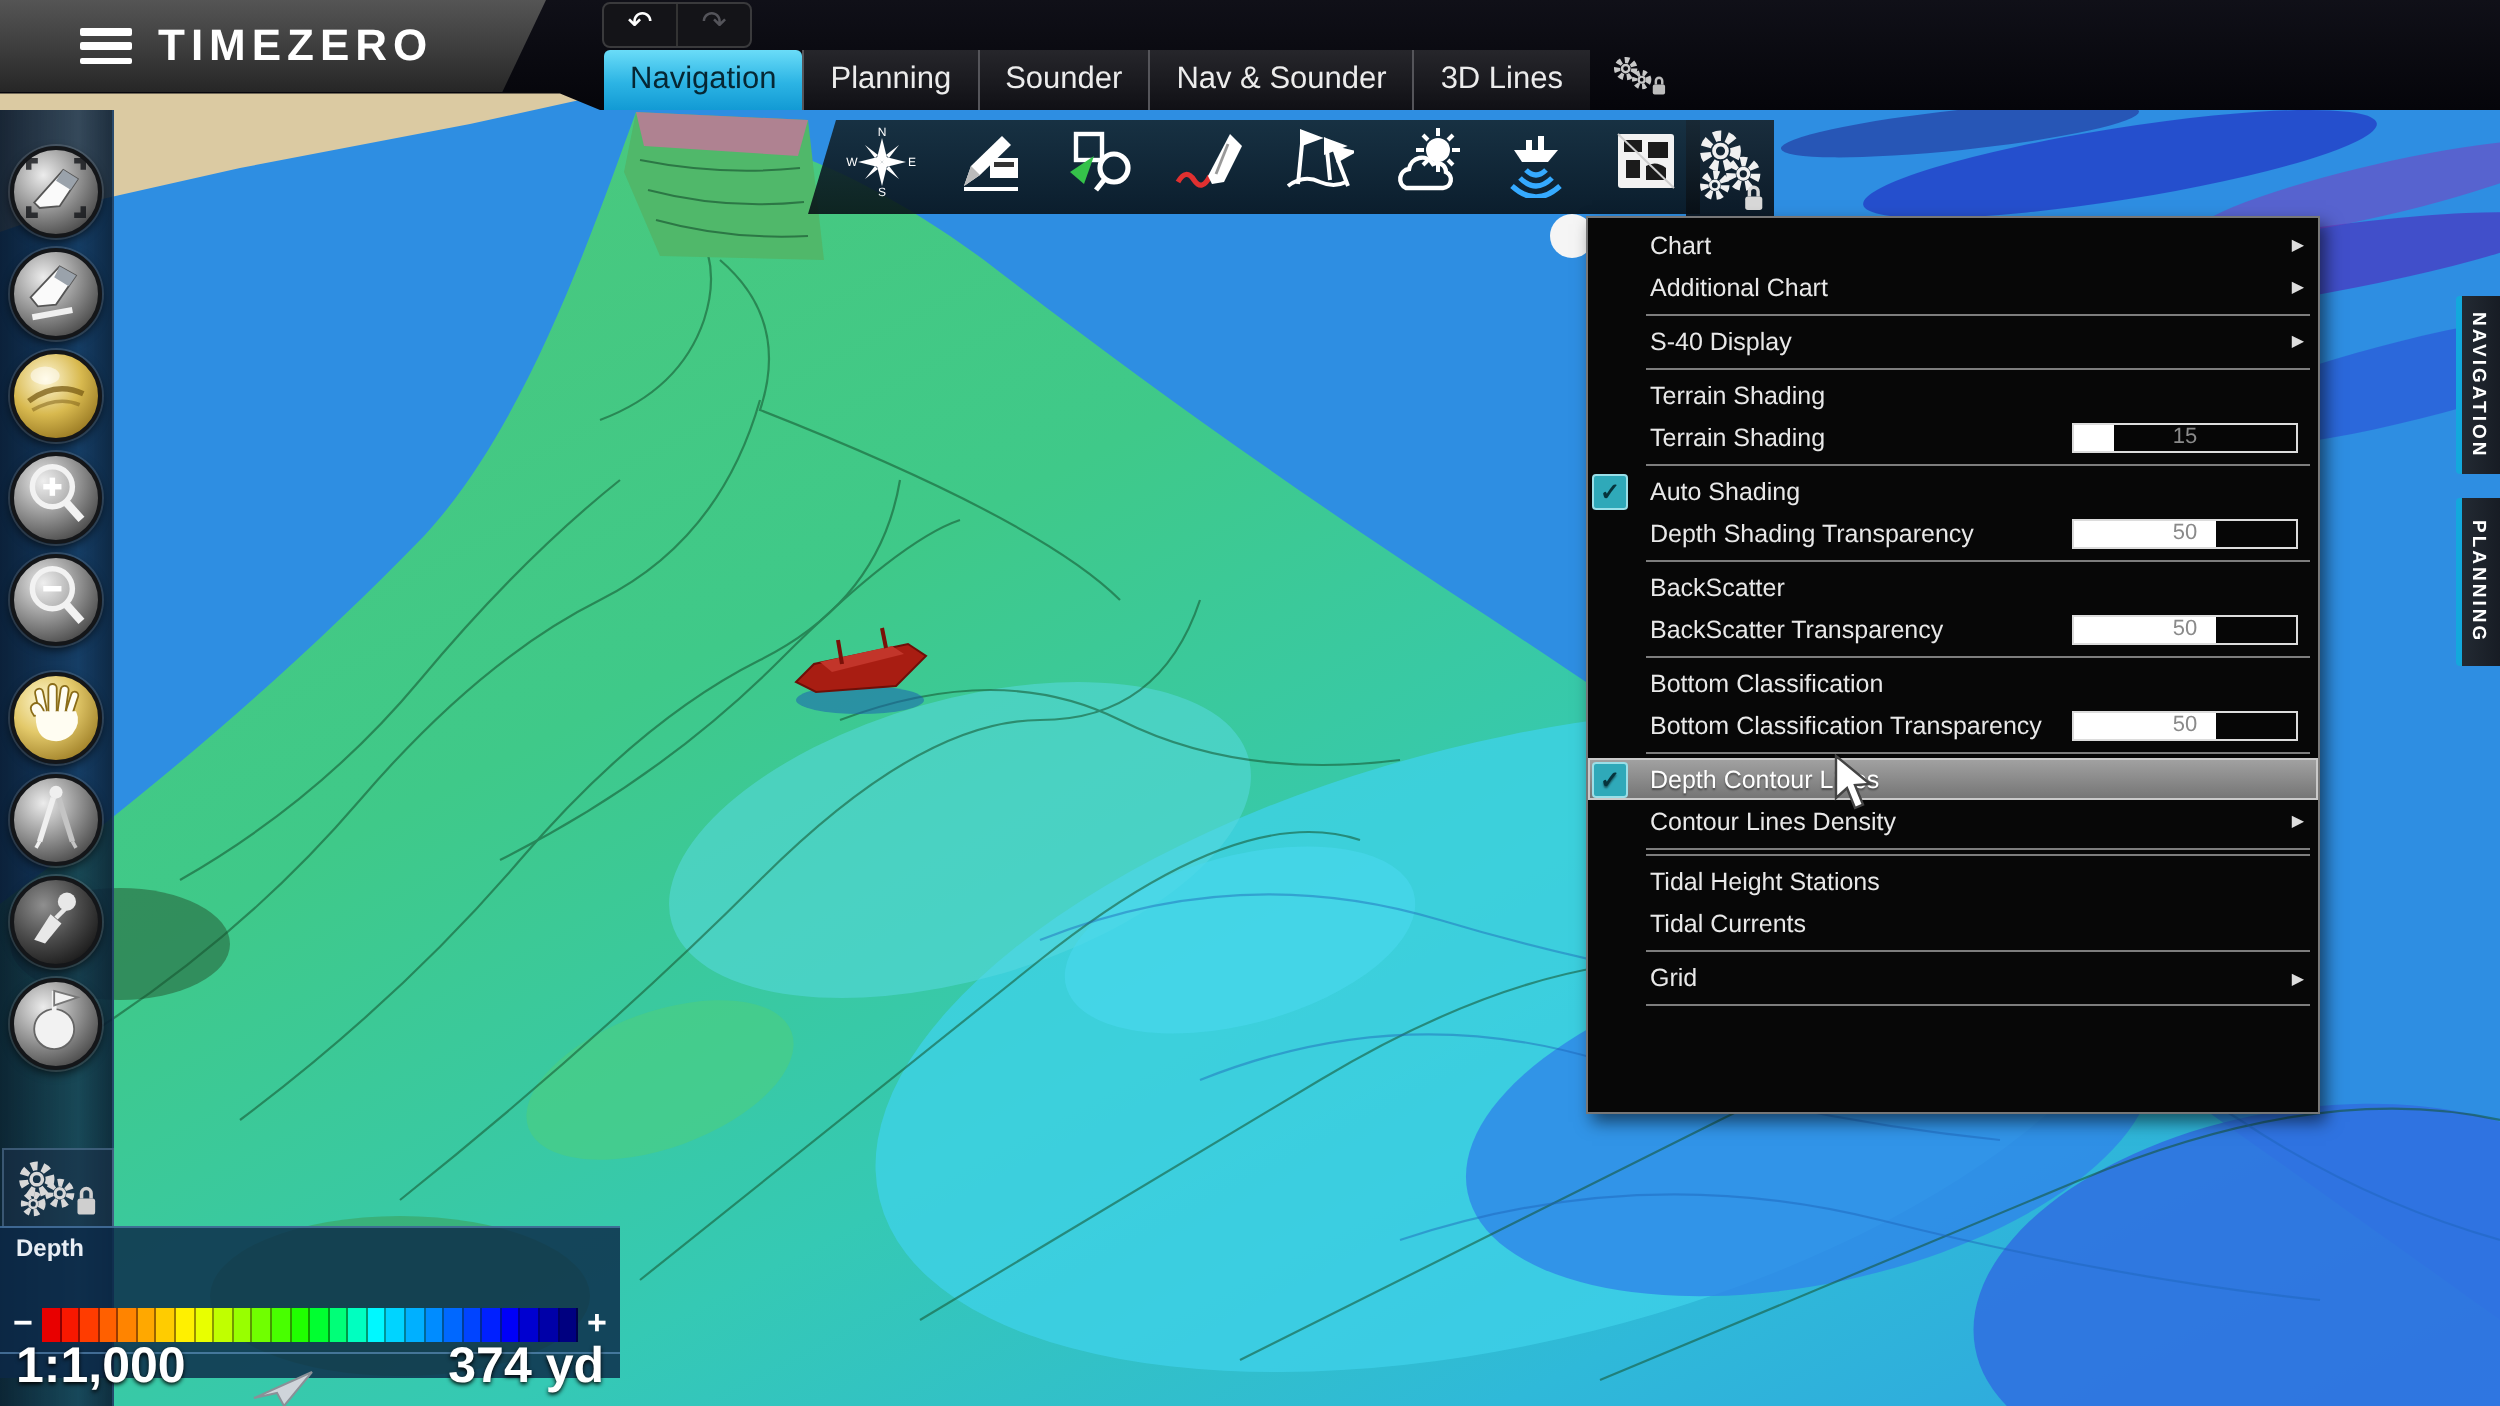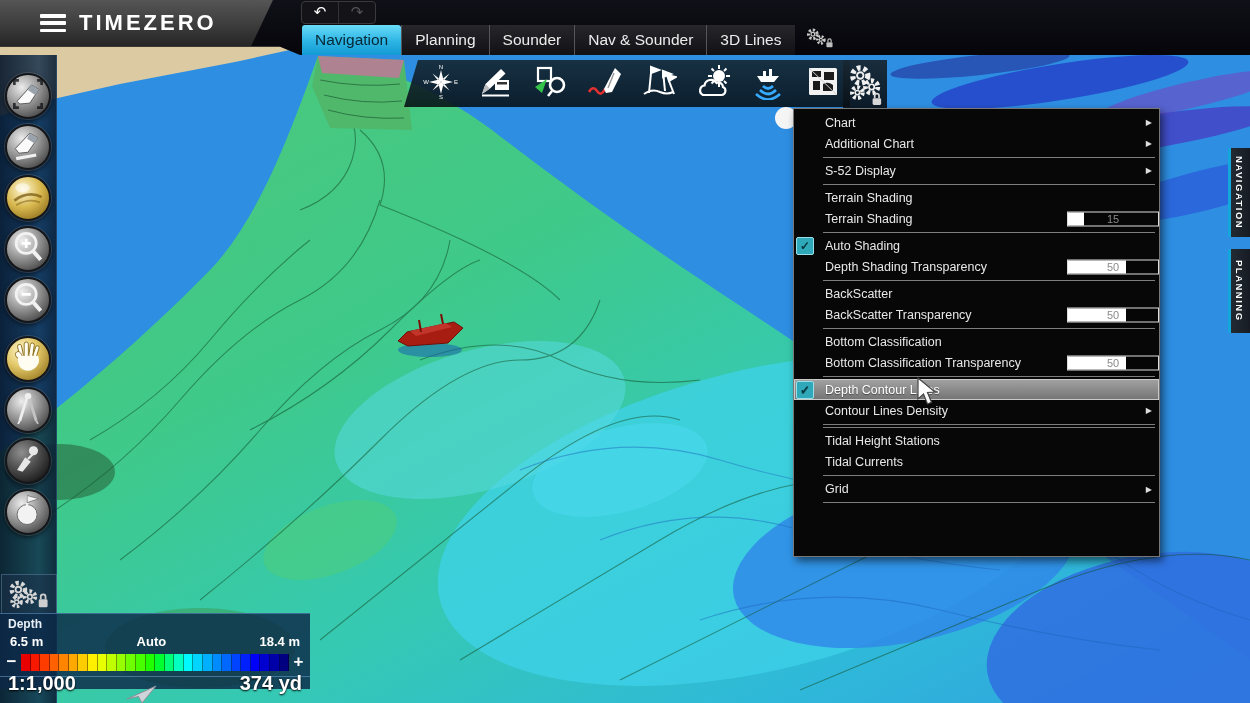--- a/index.html
+++ b/index.html
@@ -38,21 +38,21 @@
         border:1px solid #777;box-shadow:3px 4px 8px rgba(0,0,0,.55);box-sizing:border-box;padding-top:3px;}
   .menu-item{position:relative;height:21px;display:flex;align-items:center;padding:0 24px 0 31px;
         color:#e8e8e8;font-size:12.5px;cursor:pointer;}
   .menu-item .mlabel{white-space:nowrap;}
   .menu-item.hl{background:linear-gradient(180deg,#a3a3a3,#737373);color:#fff;
         box-shadow:inset 0 0 0 1px #c9c9c9;text-shadow:0 1px 1px rgba(0,0,0,.45);}
   .menu-sep{border-top:1px solid #7d7d7d;margin:2.5px 4px 2.5px 29px;height:0;}
   .mcheck{position:absolute;left:2px;top:50%;transform:translateY(-50%);width:16px;height:16px;
         background:#2fa9b9;border:1px solid #9adfe8;border-radius:2px;color:#06343c;
         font-size:12px;font-weight:bold;line-height:16px;text-align:center;}
-  .mslider{position:absolute;right:0;top:50%;transform:translateY(-50%);width:92px;height:15px;
+  .mslider{position:absolute;right:10px;top:50%;transform:translateY(-50%);width:113px;height:15px;
         background:#060606;border:1px solid #dcdcdc;box-sizing:border-box;}
   .mslider .fill{position:absolute;left:0;top:0;bottom:0;background:#fff;}
   .mslider .val{position:absolute;left:0;right:0;top:0;bottom:0;text-align:center;font-size:11px;
         line-height:13px;color:#8a8a8a;}
   .marrow{position:absolute;right:7px;font-size:8px;color:#ddd;}
   
   .sidebar{position:absolute;left:0;top:55px;width:57px;height:648px;z-index:25;
         background:linear-gradient(90deg,rgba(8,24,44,.92),rgba(16,44,74,.82) 70%,rgba(10,30,52,.9));
         border-right:1px solid rgba(60,110,160,.5);display:flex;flex-direction:column;align-items:center;padding-top:18px;box-sizing:border-box;}
   .tool{width:46px;height:46px;border-radius:50%;margin-bottom:5px;flex:none;cursor:pointer;
@@ -78,21 +78,21 @@
         background:rgba(12,40,72,.82);border-top:1px solid rgba(90,140,190,.6);box-sizing:border-box;color:#fff;}
   .dp-title{position:absolute;left:8px;top:3px;font-size:12px;font-weight:bold;color:#e8eef5;}
   .dp-values{position:absolute;left:0;right:0;top:20px;display:flex;justify-content:space-between;
         padding:0 10px;font-size:13px;font-weight:bold;}
   .dp-bar{position:absolute;left:0;right:0;top:39px;height:18px;display:flex;align-items:center;padding:0 4px;}
   .dp-btn{width:15px;text-align:center;font-size:17px;font-weight:bold;color:#fff;cursor:pointer;line-height:18px;}
   .dp-swatches{flex:1;height:17px;display:flex;margin:0 2px;cursor:pointer;}
   .dp-swatches i{flex:1;border-right:1px solid rgba(0,0,0,.4);}
   .dp-divider{position:absolute;left:0;right:0;top:62px;border-top:1px solid rgba(110,160,210,.55);}
   .dp-status{position:absolute;left:0;right:0;top:63px;bottom:0;display:flex;align-items:center;
-        justify-content:space-between;padding:0 8px;font-size:20px;font-weight:bold;text-shadow:0 1px 2px #000;}
+        justify-content:space-between;padding:0 8px;font-size:25px;font-weight:bold;text-shadow:0 1px 2px #000;}
   .dp-arrow{position:absolute;left:125px;top:70px;}
   
   .cursor{position:absolute;left:916px;top:377px;z-index:60;pointer-events:none;}
 </style>
 </head>
 <body>
 
 <div id="root">
 
   <svg id="mapsvg" width="1250" height="703" viewBox="0 0 1250 703">
@@ -325,21 +325,21 @@
       <div class="menu-item">
         <span class="mlabel">Chart</span>
         <span class="marrow">▶</span>
       </div>
       <div class="menu-item">
         <span class="mlabel">Additional Chart</span>
         <span class="marrow">▶</span>
       </div>
       <div class="menu-sep"></div>
       <div class="menu-item">
-        <span class="mlabel">S-52 Display</span>
+        <span class="mlabel">S-40 Display</span>
         <span class="marrow">▶</span>
       </div>
       <div class="menu-sep"></div>
       <div class="menu-item">
         <span class="mlabel">Terrain Shading</span>
       </div>
       <div class="menu-item">
         <span class="mlabel">Terrain Shading</span>
         <span class="mslider">
           <span class="fill" style="width: 18%;"></span>
@@ -501,25 +501,20 @@
       <rect x="37" y="24" width="10" height="9" rx="1.5" fill="#cfcfcf"></rect>
       <path d="M39.3,24 v-3 a2.7,2.7 0 0 1 5.4,0 v3" stroke="#cfcfcf" stroke-width="2" fill="none"></path>
     </svg>
   </div>
 
   <div class="rtab nav">NAVIGATION</div>
   <div class="rtab plan">PLANNING</div>
 
   <div class="depth-panel">
     <div class="dp-title">Depth</div>
-    <div class="dp-values">
-      <span>6.5 m</span>
-      <span>Auto</span>
-      <span>18.4 m</span>
-    </div>
     <div class="dp-bar">
       <span class="dp-btn">−</span>
       <span class="dp-swatches">
           <i style="background: rgb(232, 0, 0);"></i>
           <i style="background: rgb(248, 24, 0);"></i>
           <i style="background: rgb(255, 60, 0);"></i>
           <i style="background: rgb(255, 96, 0);"></i>
           <i style="background: rgb(255, 132, 0);"></i>
           <i style="background: rgb(255, 168, 0);"></i>
           <i style="background: rgb(255, 204, 0);"></i>

